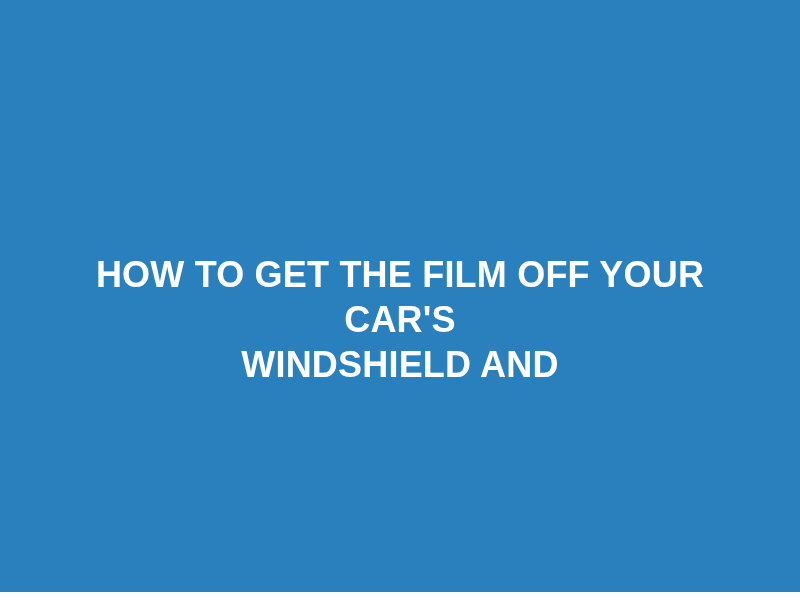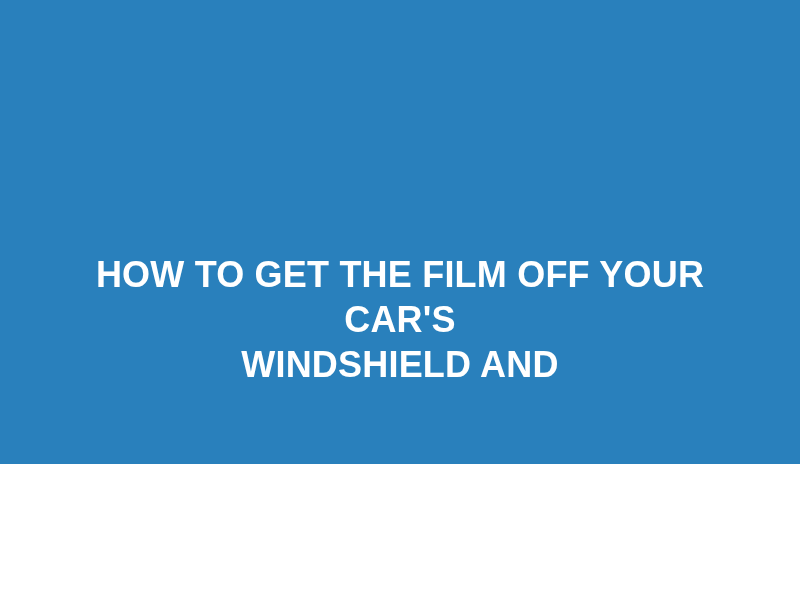--- a/index.html
+++ b/index.html
@@ -13,21 +13,21 @@
     height: 600px;
     overflow: hidden;
     font-family: "Liberation Sans", sans-serif;
   }
 
   
   .banner {
     position: relative;
     box-sizing: border-box;
     width: 800px;
-    height: 464px;
+    height: 592px;
     background: #2980bc;
     display: flex;
     align-items: center;
     justify-content: center;
   }
 
   
   .title-block {
     position: absolute;
     left: 0;

